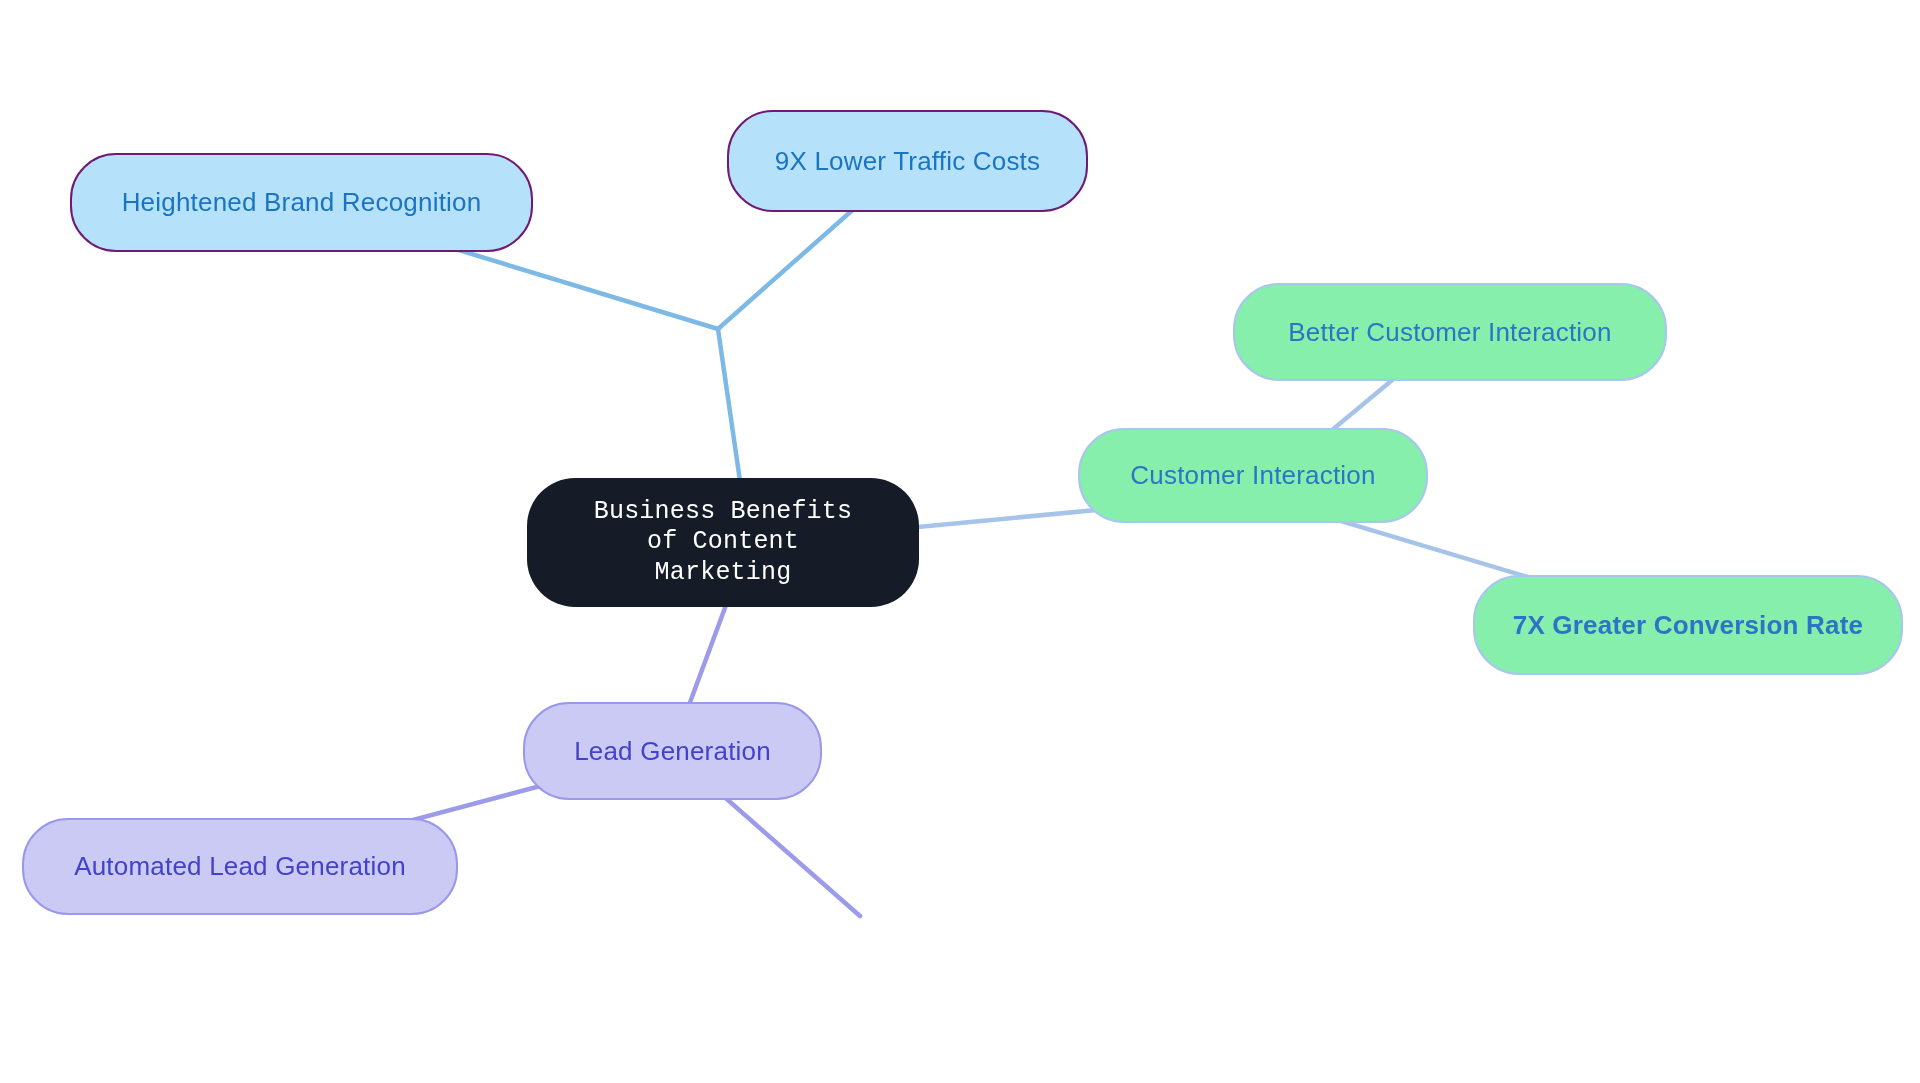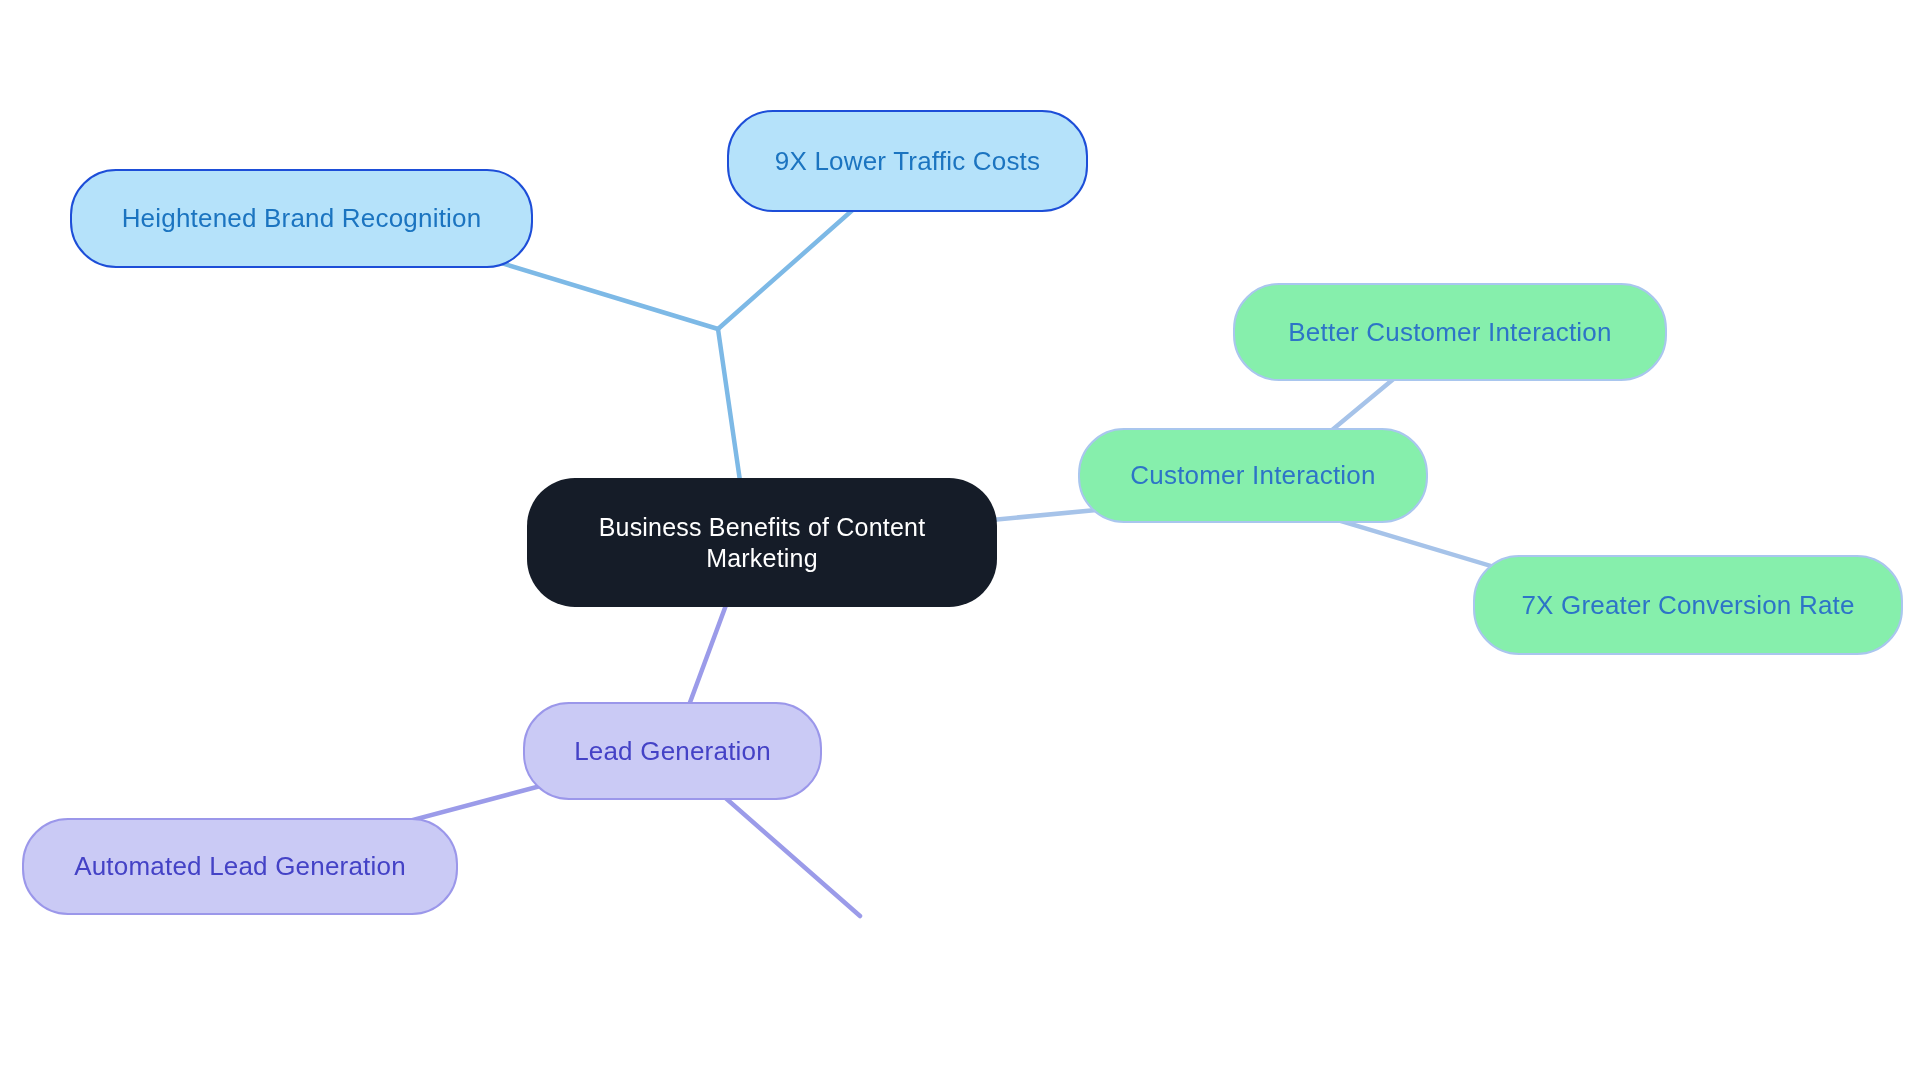--- a/index.html
+++ b/index.html
@@ -42,21 +42,21 @@
     color: #ffffff;
     border: none;
     border-radius: 48px;
     font-size: 25px;
     font-weight: 400;
     line-height: 1.22;
   }
   .node-central .label { padding: 0 46px; }
   .node-blue {
     background: #b5e2fa;
-    border: 2px solid #1d4ed8;
+    border: 2px solid #701a75;
     color: #1b74c0;
     font-size: 26px;
     font-weight: 500;
   }
   .node-paleblue {
     background: #86efac;
     border: 2px solid #a9c6ee;
     color: #2d74c7;
     font-size: 26px;
     font-weight: 500;
@@ -81,38 +81,38 @@
 
     <line x1="749" y1="543" x2="1254" y2="495" stroke="#a6c3e9"></line>
     <line x1="1450" y1="332" x2="1254" y2="495" stroke="#a6c3e9"></line>
     <line x1="1688" y1="625" x2="1254" y2="495" stroke="#a6c3e9"></line>
 
     <line x1="749" y1="543" x2="672" y2="751" stroke="#9b9be9"></line>
     <line x1="240" y1="866" x2="672" y2="751" stroke="#9b9be9"></line>
     <line x1="860" y1="916" x2="672" y2="751" stroke="#9b9be9"></line>
   </svg>
 
-  <div class="node node-central" style="left:527px; top:478px; width:470px; height:129px;">
+  <div class="node node-central" style="left:527px; top:478px; width:392px; height:129px;font-family:Liberation Mono, monospace;">
     <span class="label">Business Benefits of Content Marketing</span>
   </div>
 
-  <div class="node node-blue" style="left:70px; top:153px; width:463px; height:99px;margin-top:16px;">
+  <div class="node node-blue" style="left:70px; top:153px; width:463px; height:99px;">
     <span class="label">Heightened Brand Recognition</span>
   </div>
   <div class="node node-blue" style="left:727px; top:110px; width:361px; height:102px;">
     <span class="label">9X Lower Traffic Costs</span>
   </div>
 
   <div class="node node-paleblue" style="left:1078px; top:428px; width:350px; height:95px;">
     <span class="label">Customer Interaction</span>
   </div>
   <div class="node node-paleblue" style="left:1233px; top:283px; width:434px; height:98px;">
     <span class="label">Better Customer Interaction</span>
   </div>
-  <div class="node node-paleblue" style="left:1473px; top:555px; width:430px; height:100px;">
+  <div class="node node-paleblue" style="left:1473px; top:575px; width:430px; height:100px;font-weight:bold;">
     <span class="label">7X Greater Conversion Rate</span>
   </div>
 
   <div class="node node-lavender" style="left:22px; top:818px; width:436px; height:97px;">
     <span class="label">Automated Lead Generation</span>
   </div>
   <div class="node node-lavender" style="left:523px; top:702px; width:299px; height:98px;">
     <span class="label">Lead Generation</span>
   </div>
 

